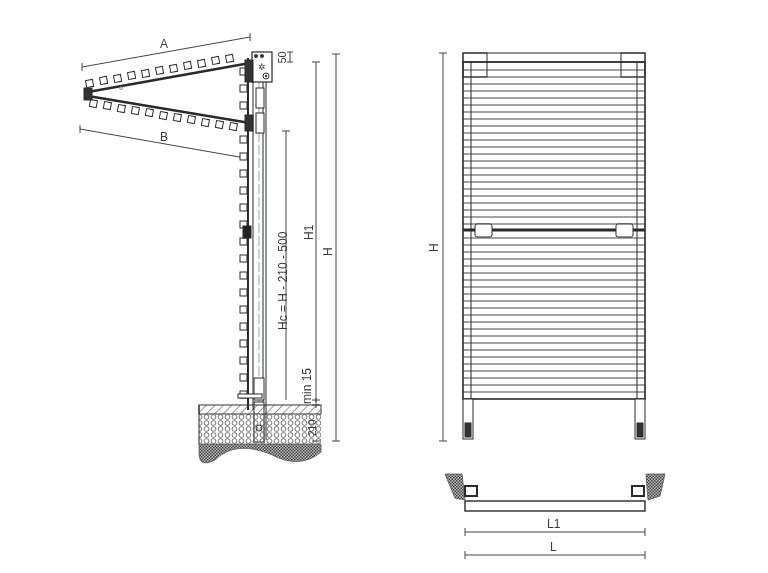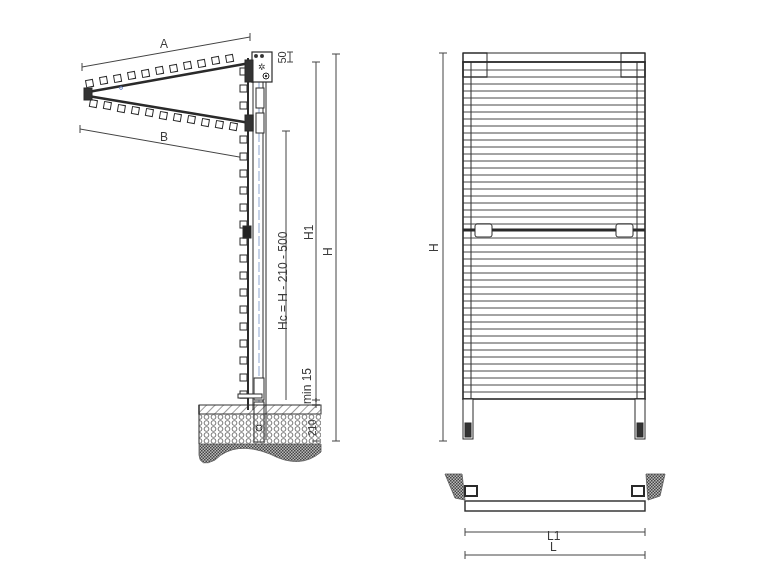--- a/index.html
+++ b/index.html
@@ -253,15 +253,15 @@
 
 <span class="lbl" style="left:160px;top:38px;">A</span>
 <span class="lbl" style="left:160px;top:131px;">B</span>
 <span class="lbl rot" style="left:274px;top:50px;width:16px;font-size:11px;">50</span>
 <span class="lbl rot" style="left:222px;top:263px;width:122px;font-size:12px;">Hc = H - 210 - 500</span>
 <span class="lbl rot" style="left:299px;top:224px;width:20px;">H1</span>
 <span class="lbl rot" style="left:322px;top:244px;width:12px;">H</span>
 <span class="lbl rot" style="left:283px;top:374px;width:48px;">min 15</span>
 <span class="lbl rot" style="left:301px;top:419px;width:24px;font-size:10px;">210</span>
 <span class="lbl rot" style="left:428px;top:240px;width:12px;">H</span>
-<span class="lbl" style="left:547px;top:530px;">L1</span>
+<span class="lbl" style="left:547px;top:518px;">L1</span>
 <span class="lbl" style="left:550px;top:541px;">L</span>
 </div>
 
 </body></html>

